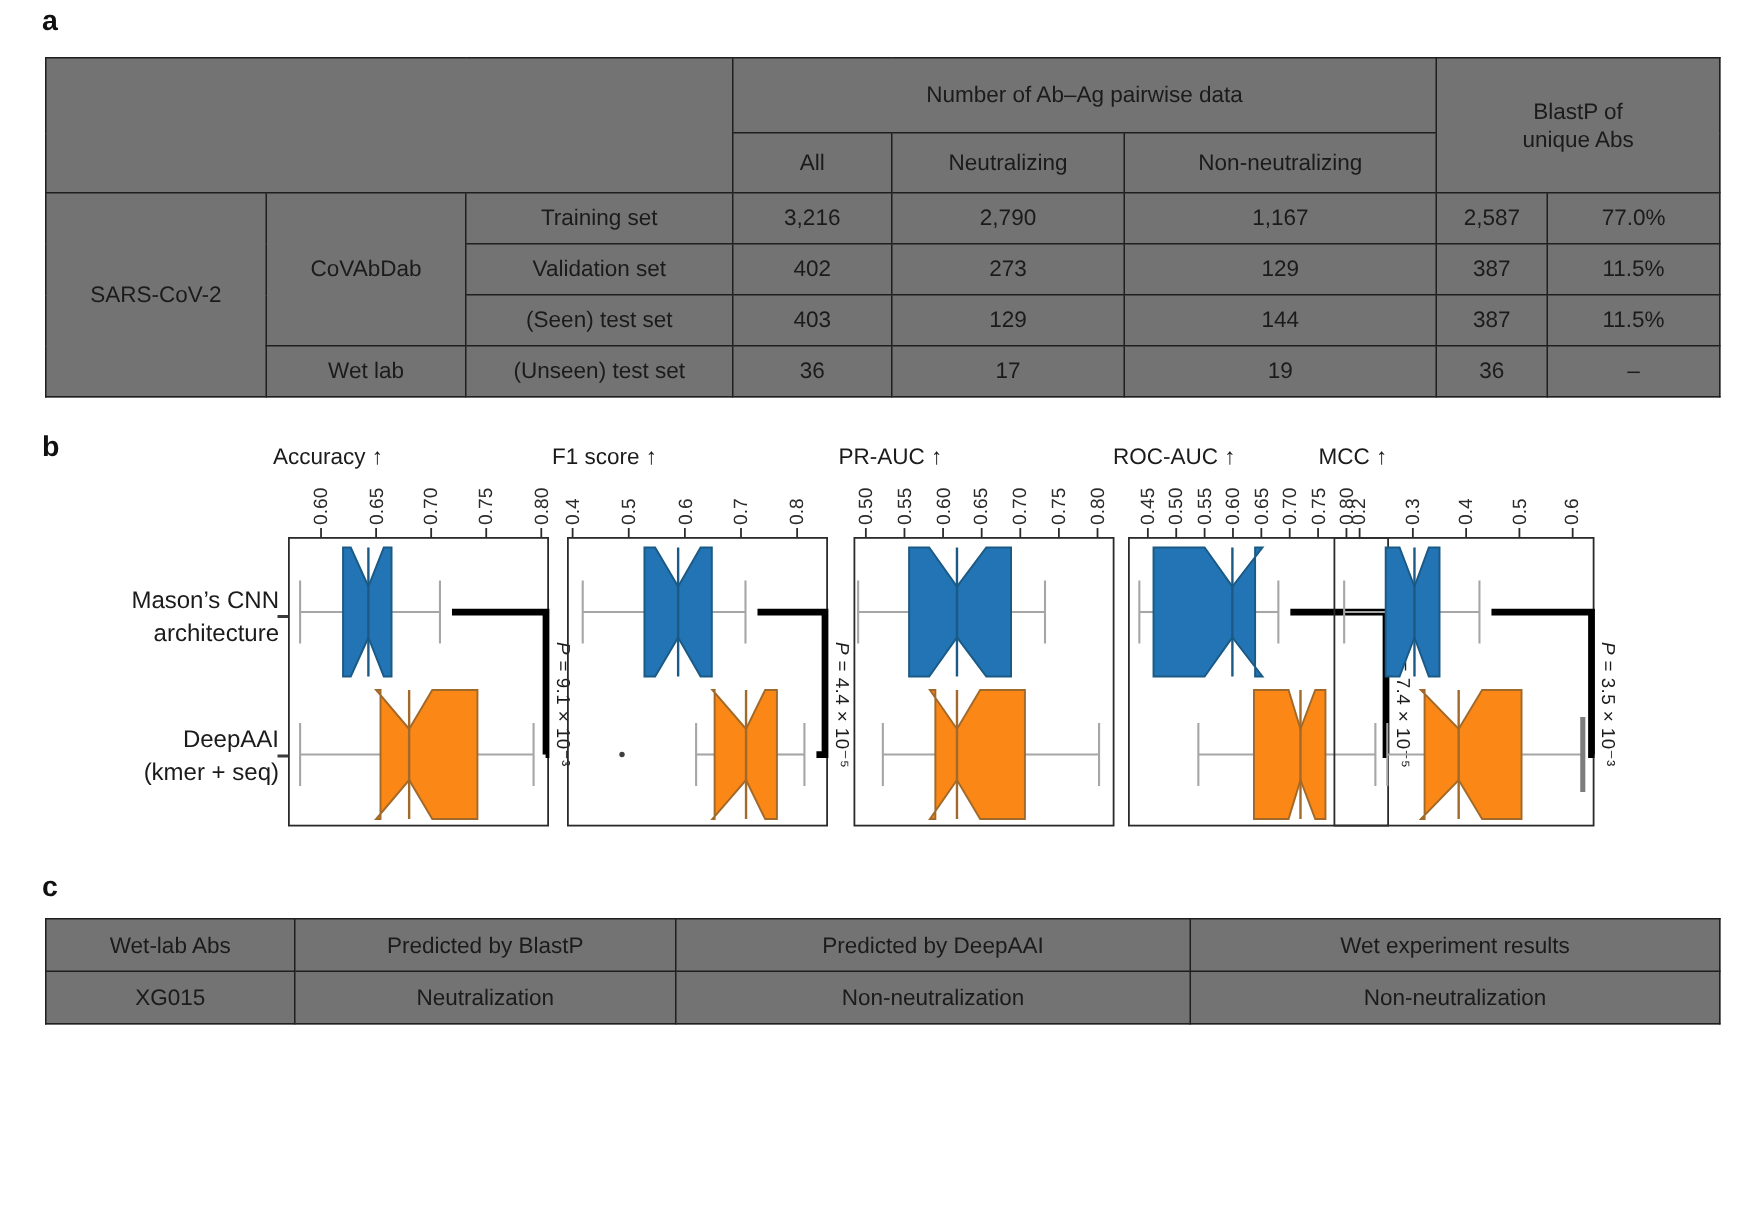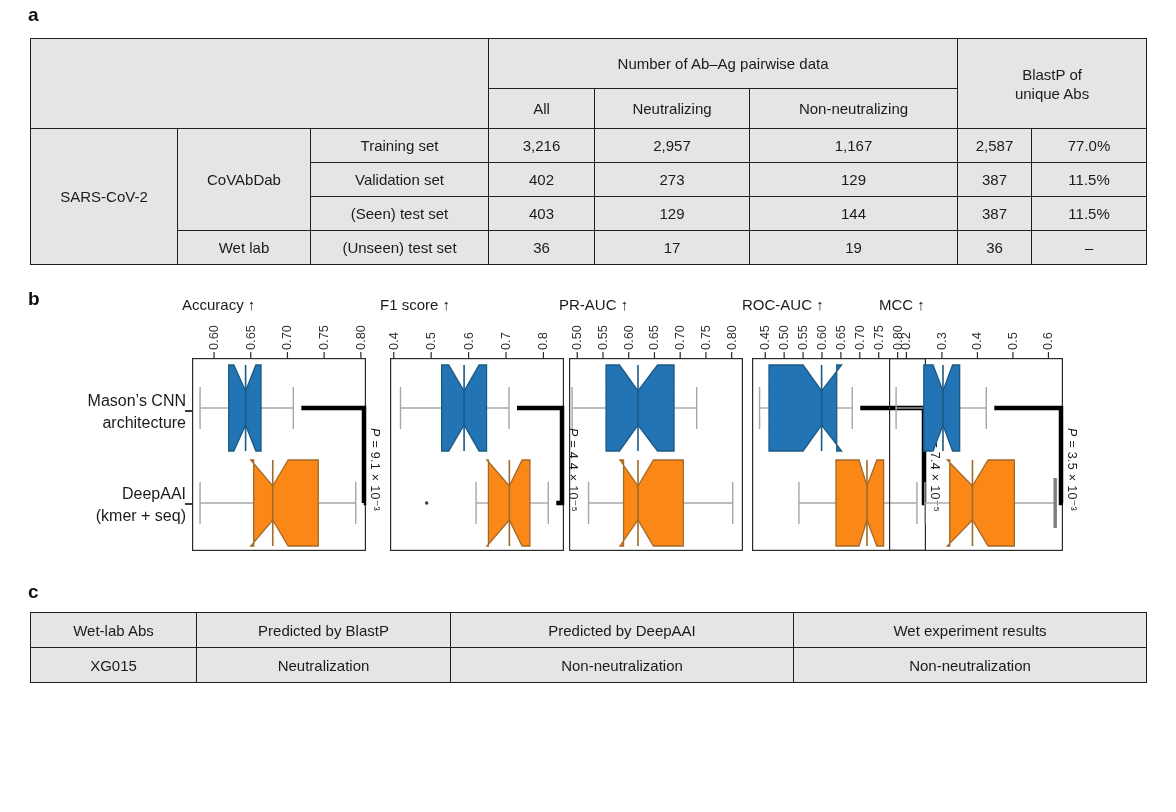--- a/index.html
+++ b/index.html
@@ -1,20 +1,20 @@
 <!DOCTYPE html>
 <html><head>
 <meta charset="utf-8">
 <style>
   html,body{margin:0;padding:0;background:#fff;}
   body{width:1176px;height:812px;position:relative;
        font-family:"Liberation Sans","DejaVu Sans",sans-serif;color:#1b1b1b;}
   .panel-letter{position:absolute;font-size:19px;font-weight:bold;color:#111;}
   
-  table.fig{border-collapse:collapse;table-layout:fixed;position:absolute;background:#e5e5e5;}
+  table.fig{border-collapse:collapse;table-layout:fixed;position:absolute;background:#737373;}
   table.fig td{border:1px solid #1f1f1f;text-align:center;vertical-align:middle;
                font-size:15px;padding:0;color:#1b1b1b;overflow:hidden;}
   #table-a{left:30px;top:38px;width:1116px;}
   #table-a tr.hr1 td{height:49px;}
   #table-a tr.hr2 td{height:39px;}
   #table-a tr.dr td{height:33px;}
   .wrapbox{width:100px;margin:0 auto;line-height:19px;}
   #table-c{left:30px;top:612px;width:1116px;}
   #table-c td{height:34px;}
   
@@ -62,21 +62,21 @@
   <tr class="hr2">
     <td>All</td>
     <td>Neutralizing</td>
     <td>Non-neutralizing</td>
   </tr>
   <tr class="dr">
     <td rowspan="4">SARS-CoV-2</td>
     <td rowspan="3">CoVAbDab</td>
     <td>Training set</td>
     <td>3,216</td>
-    <td>2,957</td>
+    <td>2,790</td>
     <td>1,167</td>
     <td>2,587</td>
     <td>77.0%</td>
   </tr>
   <tr class="dr">
     <td>Validation set</td>
     <td>402</td>
     <td>273</td>
     <td>129</td>
     <td>387</td>
@@ -138,21 +138,21 @@
       <line x1="8.075949367088612" x2="61.6708860759494" y1="145" y2="145" stroke="#a6a6a6" stroke-width="1.4"></line>
       <line x1="126.27848101265822" x2="163.72151898734177" y1="145" y2="145" stroke="#a6a6a6" stroke-width="1.4"></line>
       <line x1="8.075949367088612" x2="8.075949367088612" y1="124" y2="166" stroke="#a6a6a6" stroke-width="1.4"></line>
       <line x1="163.72151898734177" x2="163.72151898734177" y1="124" y2="166" stroke="#a6a6a6" stroke-width="1.4"></line>
       <polygon points="61.6708860759494,102 58.7341772151899,102 80.75949367088612,128 96.17721518987338,102 126.27848101265822,102 126.27848101265822,188 96.17721518987338,188 80.75949367088612,162 58.7341772151899,188 61.6708860759494,188" fill="#fa8716" stroke="#a26a2a" stroke-width="1.3"></polygon>
       <line x1="80.75949367088612" x2="80.75949367088612" y1="102" y2="188" stroke="#a26a2a" stroke-width="1.6"></line>
       <polyline points="109.3164556962025,50 172,50 172,145 171.72151898734177,145" fill="none" stroke="#000000" stroke-width="4.5"></polyline>
     </svg>
   <div class="p-label"><i>P</i> = 9.1 × 10⁻³</div>
 </div>
-<div class="plot" style="left: 390px;">
+<div class="plot" style="left: 378px;">
   <div class="plot-title">F1 score ↑</div>
   <div class="ticks">
       <span class="tick-label" style="left: 9.74194px;">0.4</span>
       <span class="tick-label" style="left: 47.1613px;">0.5</span>
       <span class="tick-label" style="left: 84.5806px;">0.6</span>
       <span class="tick-label" style="left: 122px;">0.7</span>
       <span class="tick-label" style="left: 159.419px;">0.8</span>
     </div>
   <svg width="174" height="193">
       <rect x="0.6" y="0.6" width="172.8" height="191.8" fill="none" stroke="#2b2b2b" stroke-width="1.2"></rect>

